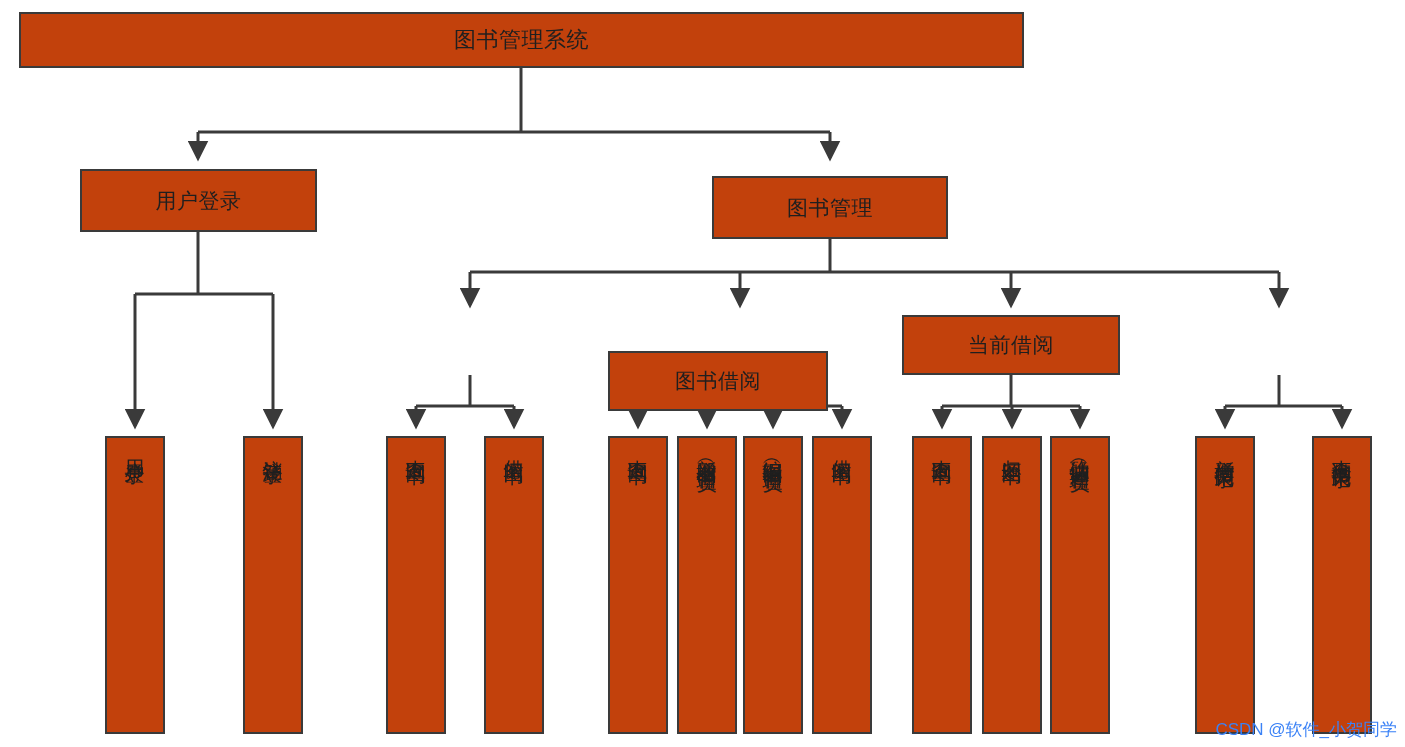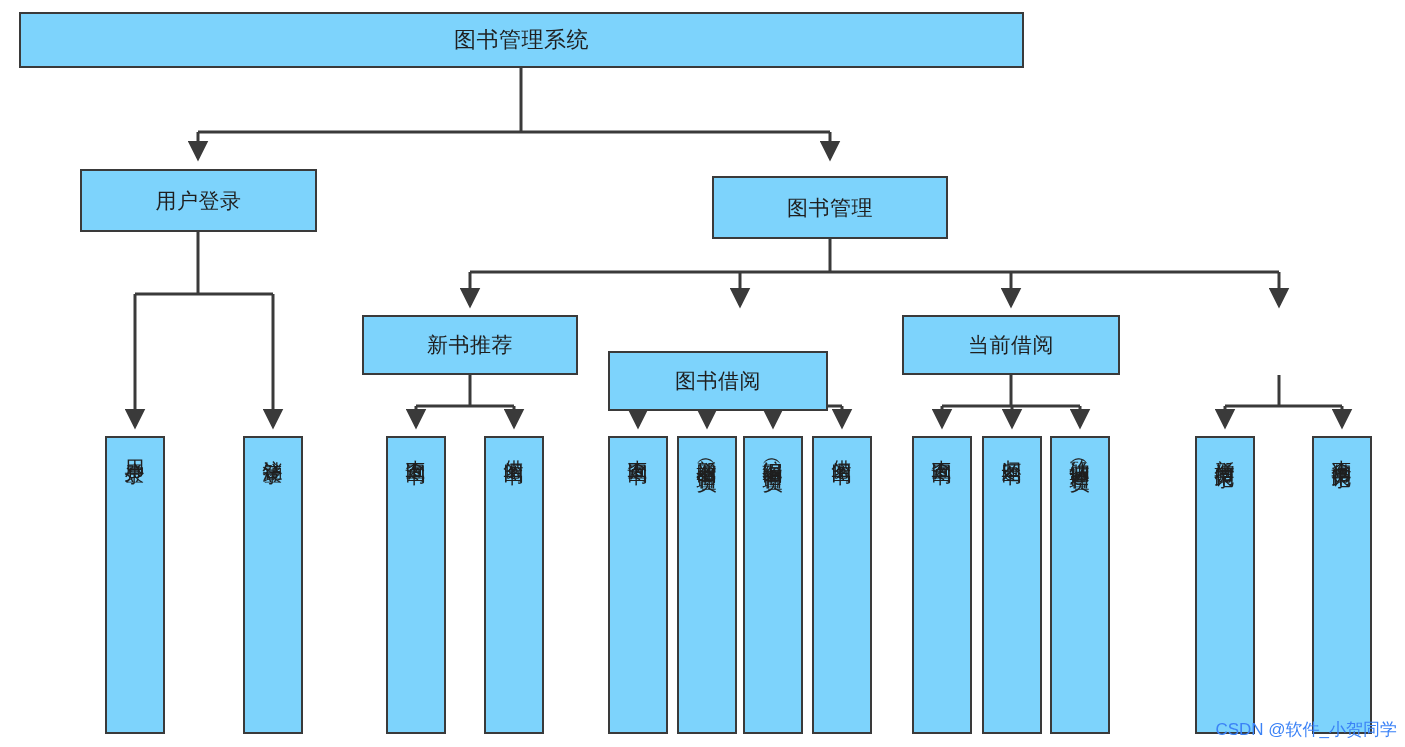--- a/index.html
+++ b/index.html
@@ -5,21 +5,21 @@
   html,body{margin:0;padding:0;background:#ffffff;}
   body{
     width:1405px;height:747px;overflow:hidden;
     font-family:"Liberation Sans","DejaVu Sans",sans-serif;
     color:#1a1a1a;
   }
   #diagram-root{position:relative;width:1405px;height:747px;background:#fff;}
   svg.edges{position:absolute;left:0;top:0;width:1405px;height:747px;}
   .node{
     position:absolute;
-    background:#7dd3fc;
+    background:#c2410c;
     border:2px solid #3a3a3a;
     box-sizing:border-box;
     display:flex;align-items:center;justify-content:center;
     color:#1f1f1f;
   }
   .node.h{ 
     font-size:21px;
     letter-spacing:0.5px;
   }
   .node.root{font-size:22px;}
@@ -103,23 +103,20 @@
     <span>图书管理系统</span>
   </div>
 
   <div class="node h" style="left:80px;top:169px;width:237px;height:63px;">
     <span>用户登录</span>
   </div>
   <div class="node h" style="left:712px;top:167px;width:236px;height:63px;margin-top:9px;">
     <span>图书管理</span>
   </div>
 
-  <div class="node h" style="left:362px;top:315px;width:216px;height:60px;">
-    <span>新书推荐</span>
-  </div>
   <div class="node h" style="left:608px;top:315px;width:220px;height:60px;margin-top:36px;">
     <span>图书借阅</span>
   </div>
   <div class="node h" style="left:902px;top:315px;width:218px;height:60px;">
     <span>当前借阅</span>
   </div>
 
   <div class="node v" style="left:105px;top:436px;width:60px;height:298px;">
     <span class="vtext">用户登录</span>
   </div>

